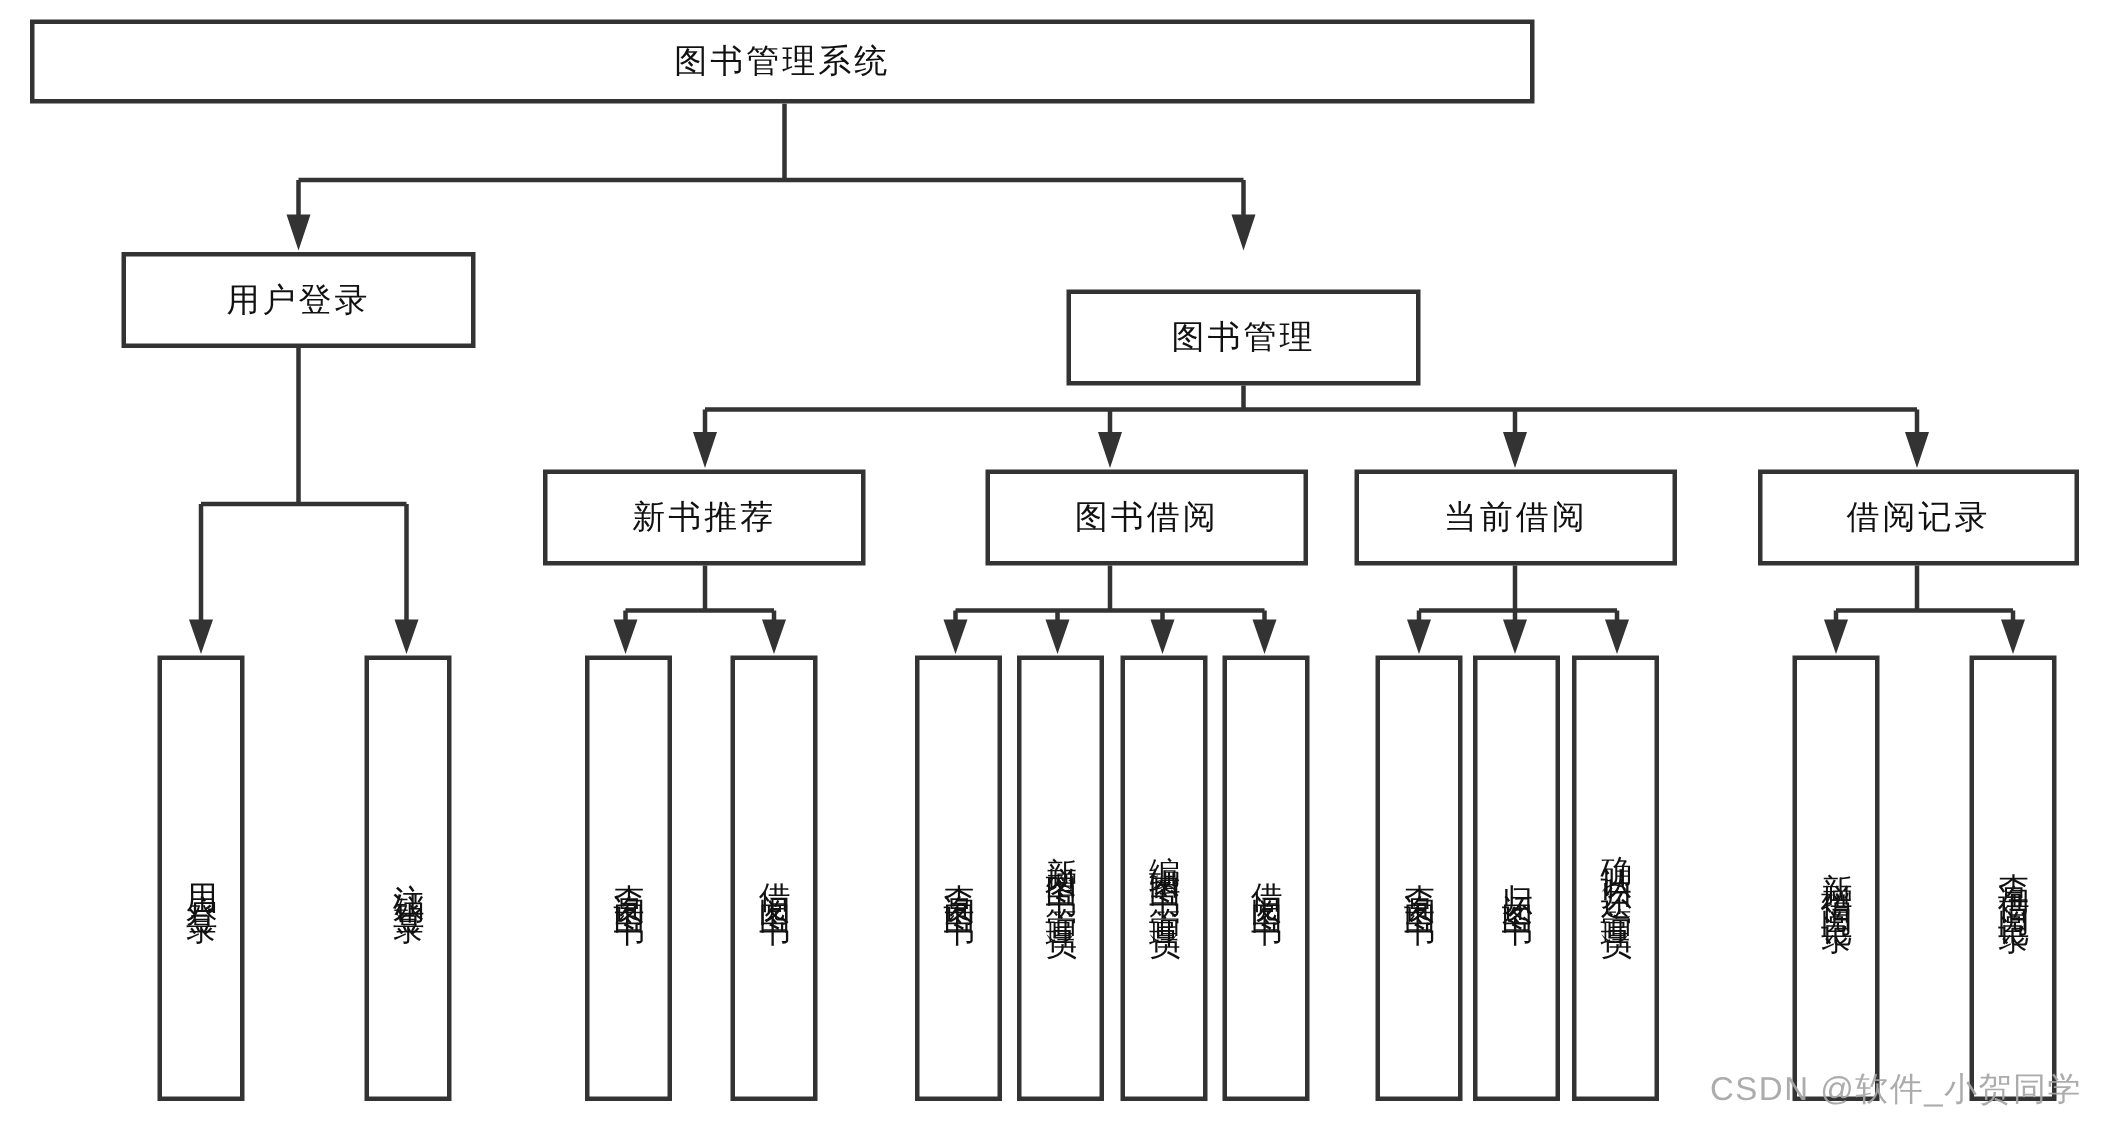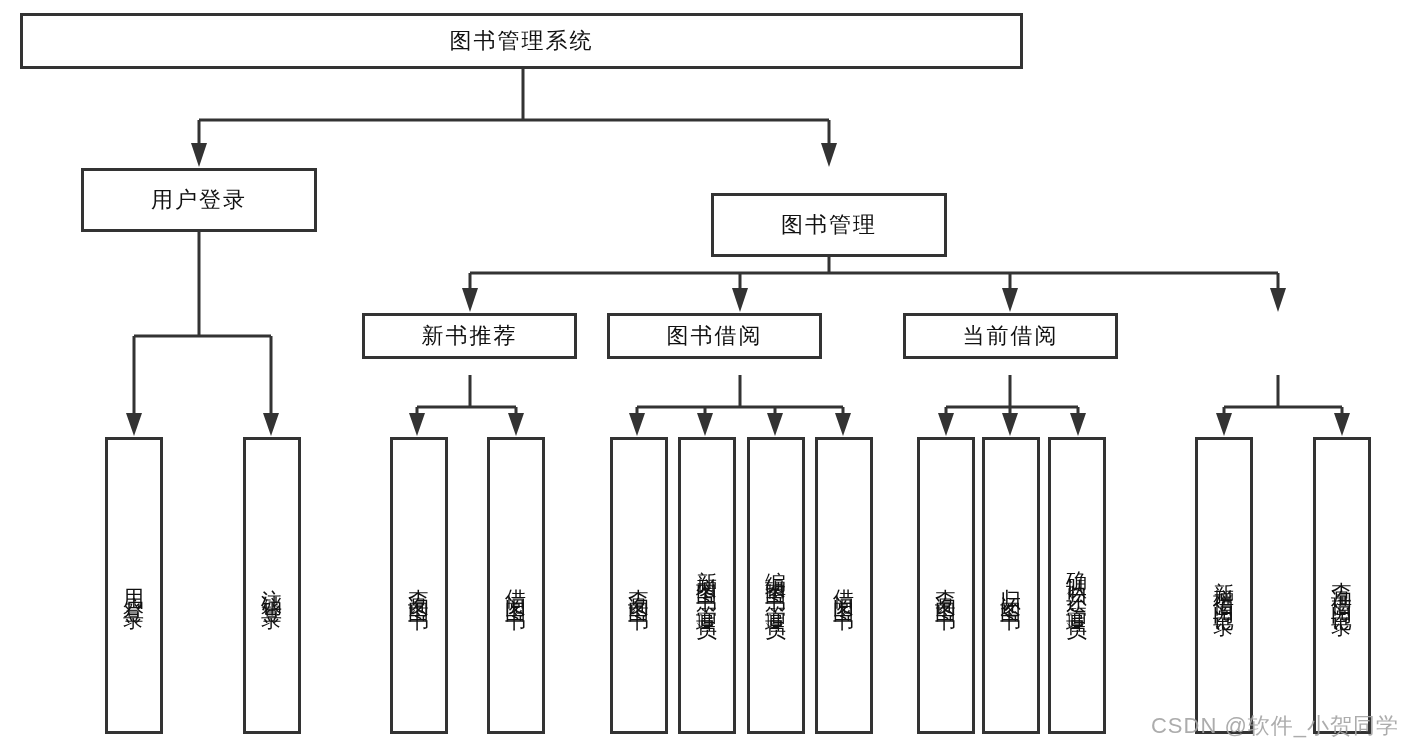--- a/index.html
+++ b/index.html
@@ -41,42 +41,42 @@
     writing-mode: vertical-rl;
     text-orientation: mixed;
     font-size: 21px;
     letter-spacing: 7px;
     line-height: 1;
   }
   .root-box   { left: 20px;  top: 13px;  width: 1003px; height: 56px; }
   .lvl2       { top: 168px; height: 64px; width: 236px; }
   .box-login  { left: 81px; }
   .box-mgmt   { left: 711px; margin-top: 25px; }
-  .lvl3       { top: 313px; height: 46px; width: 215px; }
+  .lvl3       { top: 313px; height: 64px; width: 215px; }
   .box-rec    { left: 362px; }
-  .box-borrow { left: 607px; }
+  .box-borrow { left: 657px; }
   .box-cur    { left: 903px; font-family: Liberation Mono, monospace; }
   .box-recs   { left: 1172px; width: 214px; }
   .leaf       { top: 437px; height: 297px; width: 58px; }
   .leaf-login-user   { left: 105px; }
   .leaf-login-logout { left: 243px; }
   .leaf-rec-query    { left: 390px; }
   .leaf-rec-borrow   { left: 487px; }
   .leaf-borrow-query { left: 610px; }
   .leaf-borrow-add   { left: 678px; }
   .leaf-borrow-edit  { left: 747px; }
   .leaf-borrow-brw   { left: 815px; }
   .leaf-cur-query    { left: 917px; }
   .leaf-cur-return   { left: 982px; }
   .leaf-cur-confirm  { left: 1048px; }
   .leaf-recs-add     { left: 1195px; }
   .leaf-recs-query   { left: 1313px; }
   .watermark {
     position: absolute;
-    right: 6px;
+    right: 17px;
     top: 711px;
     font-size: 22px;
     color: rgba(165, 165, 165, 0.92);
     letter-spacing: 1px;
     z-index: 3;
   }
 </style>
 </head>
 <body>
 
@@ -131,20 +131,23 @@
 
   <div class="node lvl3 box-rec">
     <span class="h-label">新书推荐</span>
   </div>
   <div class="node lvl3 box-borrow">
     <span class="h-label">图书借阅</span>
   </div>
   <div class="node lvl3 box-cur">
     <span class="h-label">当前借阅</span>
   </div>
+  <div class="node lvl3 box-recs">
+    <span class="h-label">借阅记录</span>
+  </div>
 
   <div class="node leaf leaf-login-user">
     <span class="v-label">用户登录</span>
   </div>
   <div class="node leaf leaf-login-logout">
     <span class="v-label">注销登录</span>
   </div>
 
   <div class="node leaf leaf-rec-query">
     <span class="v-label">查询图书</span>

